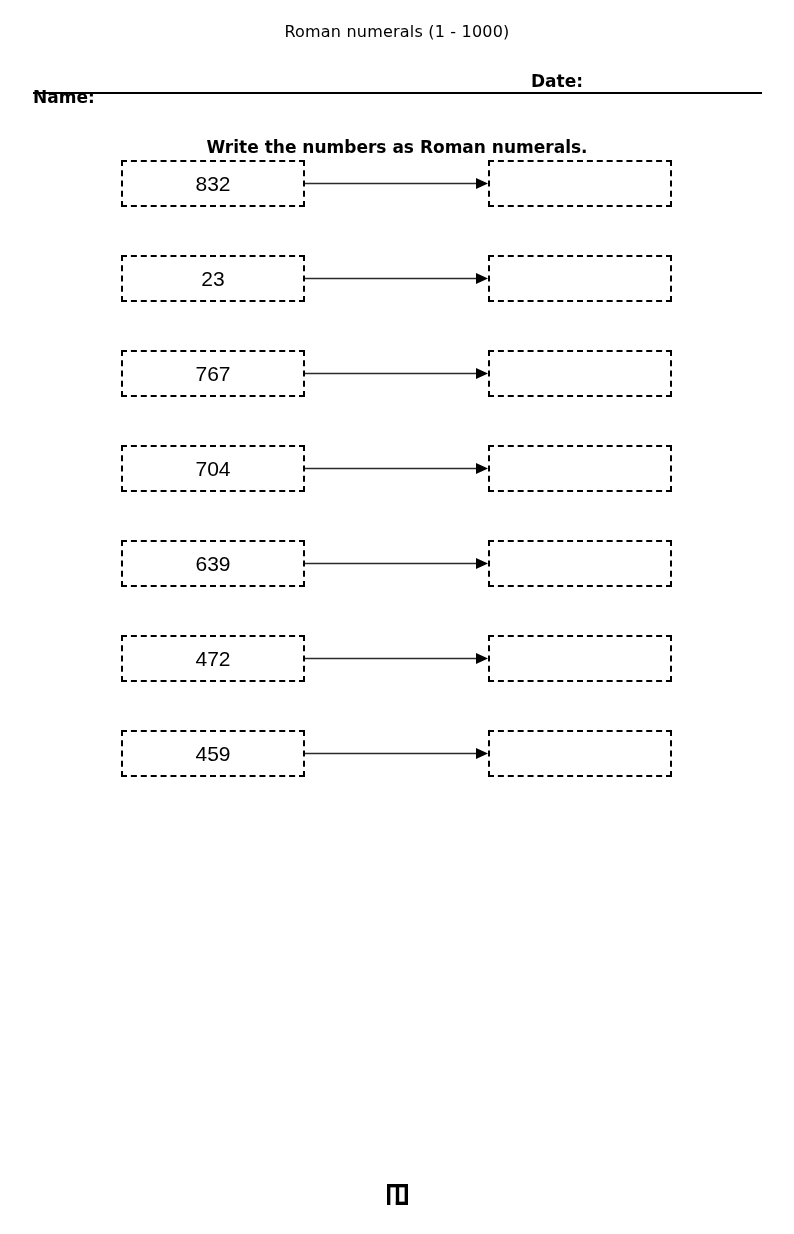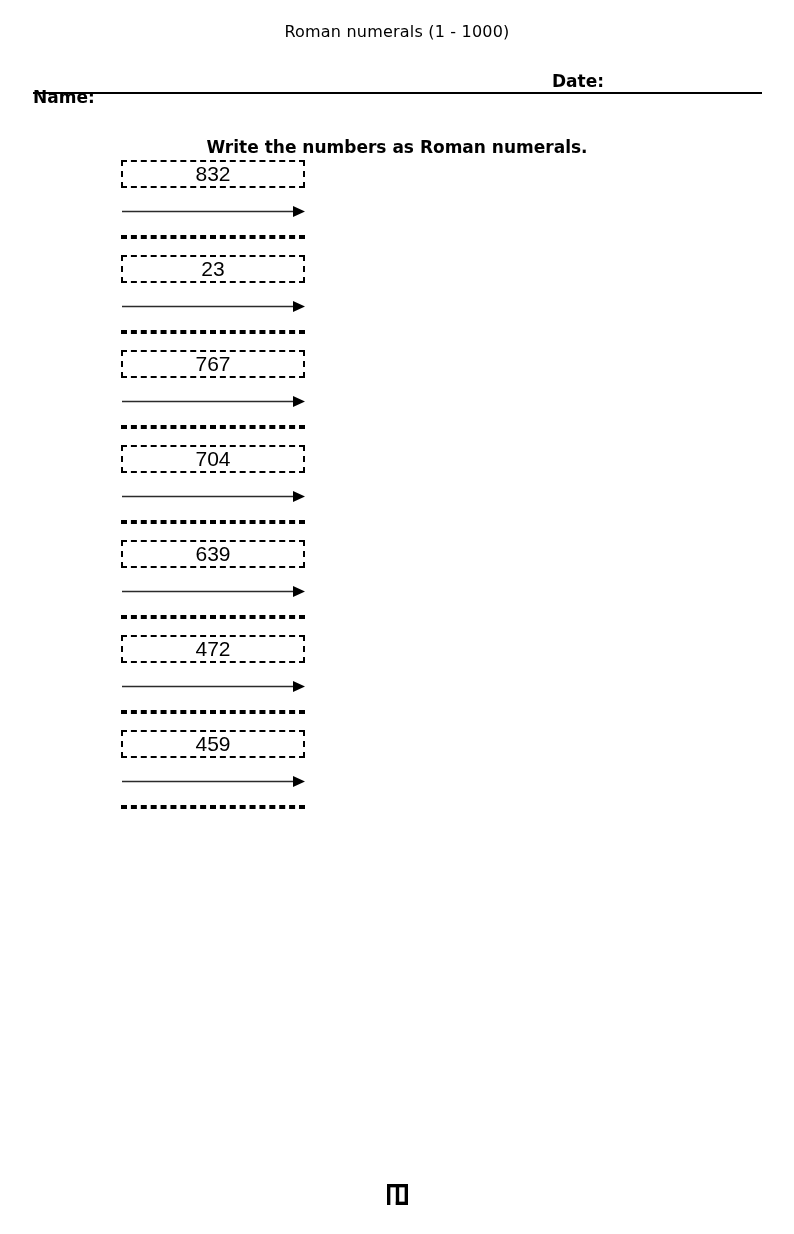--- a/index.html
+++ b/index.html
@@ -21,21 +21,21 @@
     letter-spacing: 0.2px;
   }
   .name-label {
     position: absolute;
     left: 33px; top: 87px;
     font-weight: bold;
     font-size: 17px;
   }
   .date-label {
     position: absolute;
-    left: 552px; top: 71px;
+    left: 531px; top: 71px;
     font-weight: bold;
     font-size: 17px;
   }
   .rule {
     position: absolute;
     left: 33px; top: 92px;
     width: 729px; height: 2px;
     background: #000000;
   }
   .instruction {
@@ -50,21 +50,20 @@
     position: absolute;
     left: 121px; top: 160px;
     display: flex;
     flex-direction: column;
     gap: 48px;
   }
   .row {
     display: flex;
     align-items: center;
     height: 47px;
-    flex-direction: column;
   }
   .qbox {
     box-sizing: border-box;
     width: 184px; height: 47px;
     border: 2px dashed #000000;
     display: flex;
     align-items: center;
     justify-content: center;
     font-family: "Liberation Sans", sans-serif;
     font-size: 21px;

